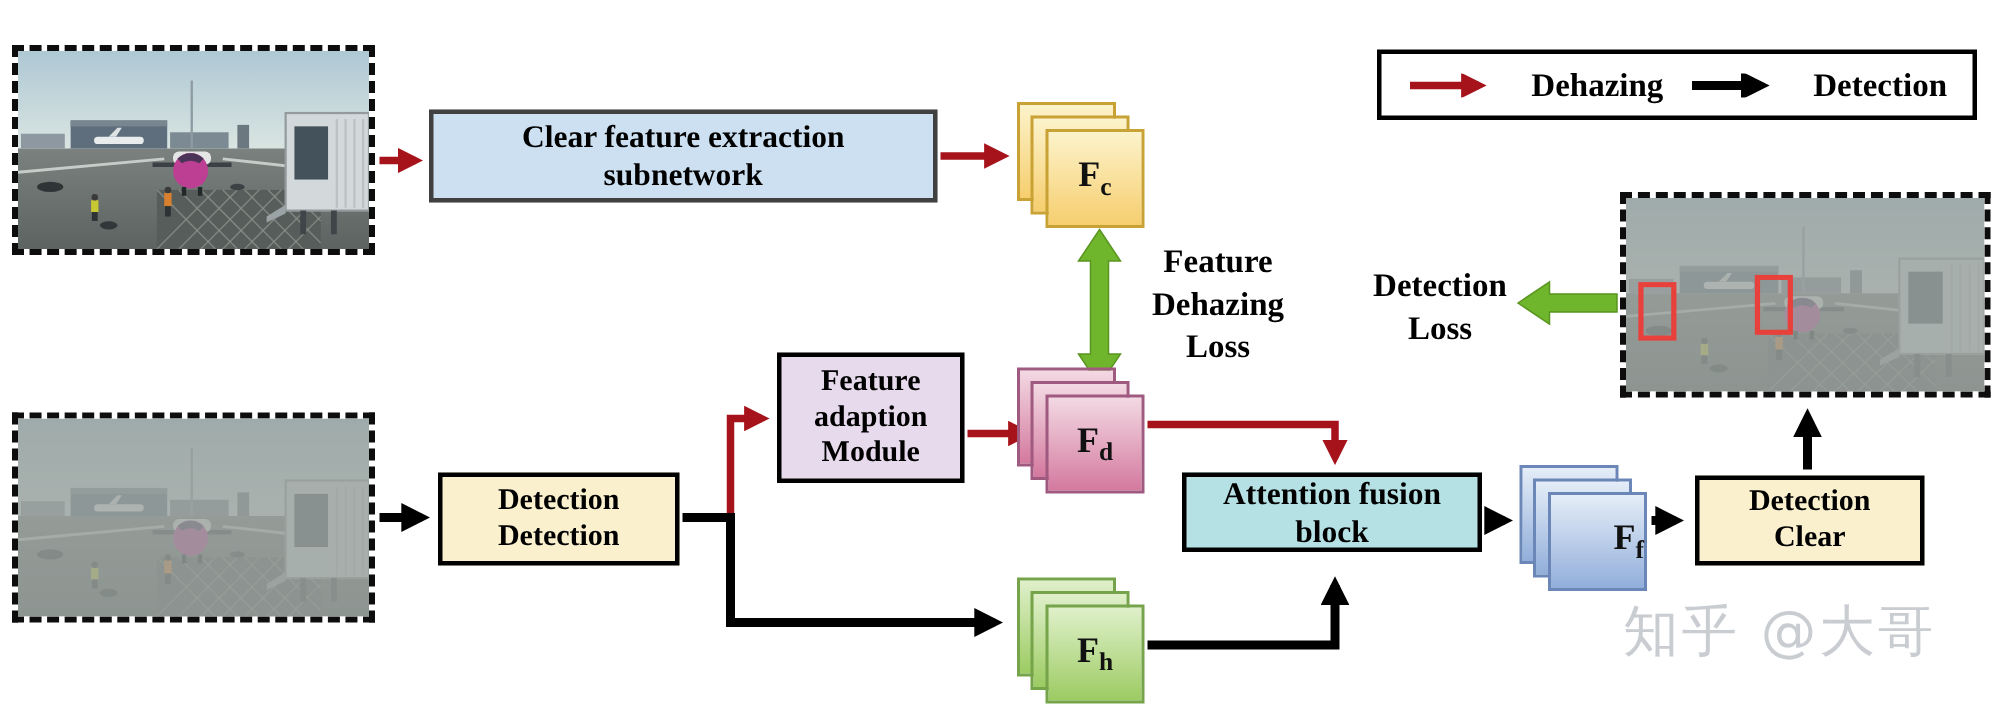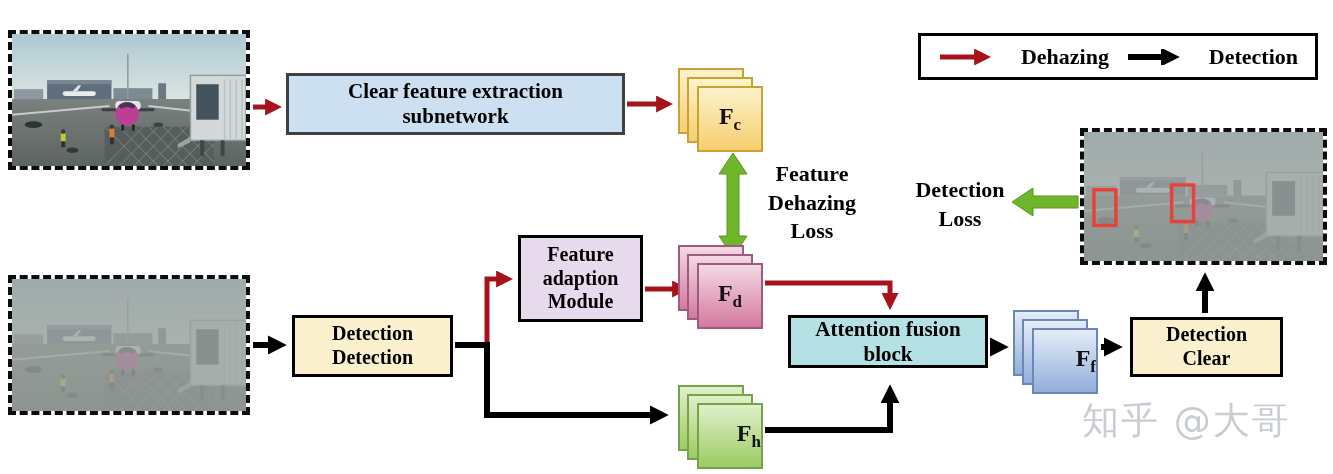--- a/index.html
+++ b/index.html
@@ -44,21 +44,21 @@
   .stack .sq:nth-child(1){ left:0;    top:0; }
   .stack .sq:nth-child(2){ left:9px;  top:9px; }
   .stack .sq:nth-child(3){ left:19px; top:18px; }
   .stack .label { font-weight:bold; font-size:24px; color:#111; }
   .stack .label sub { font-size:17px; }
   #stack-fc { left:678px;  top:68px; }
   #stack-fc .sq { background:linear-gradient(to bottom,var(--c-fc-light),var(--c-fc-dark)); border-color:var(--c-fc-border);text-align:right; }
   #stack-fd { left:678px;  top:245px; }
   #stack-fd .sq { background:linear-gradient(to bottom,var(--c-fd-light),var(--c-fd-dark)); border-color:var(--c-fd-border); }
   #stack-fh { left:678px;  top:385px; }
-  #stack-fh .sq { background:linear-gradient(to bottom,var(--c-fh-light),var(--c-fh-dark)); border-color:var(--c-fh-border);justify-content:flex-end; }
+  #stack-fh .sq { background:linear-gradient(to bottom,var(--c-fh-light),var(--c-fh-dark)); border-color:var(--c-fh-border); }
   #stack-ff { left:1013px; top:310px; }
   #stack-ff .sq { background:linear-gradient(to bottom,var(--c-ff-light),var(--c-ff-dark)); border-color:var(--c-ff-border);justify-content:flex-end; }
   
   .loss-label {
     position:absolute; font-weight:bold; font-size:22px; color:#000;
     text-align:center; line-height:1.3; z-index:4;
   }
   #loss-dehaze { left:748px; top:160px; width:128px; }
   #loss-detect { left:900px; top:176px; width:120px; }
   

